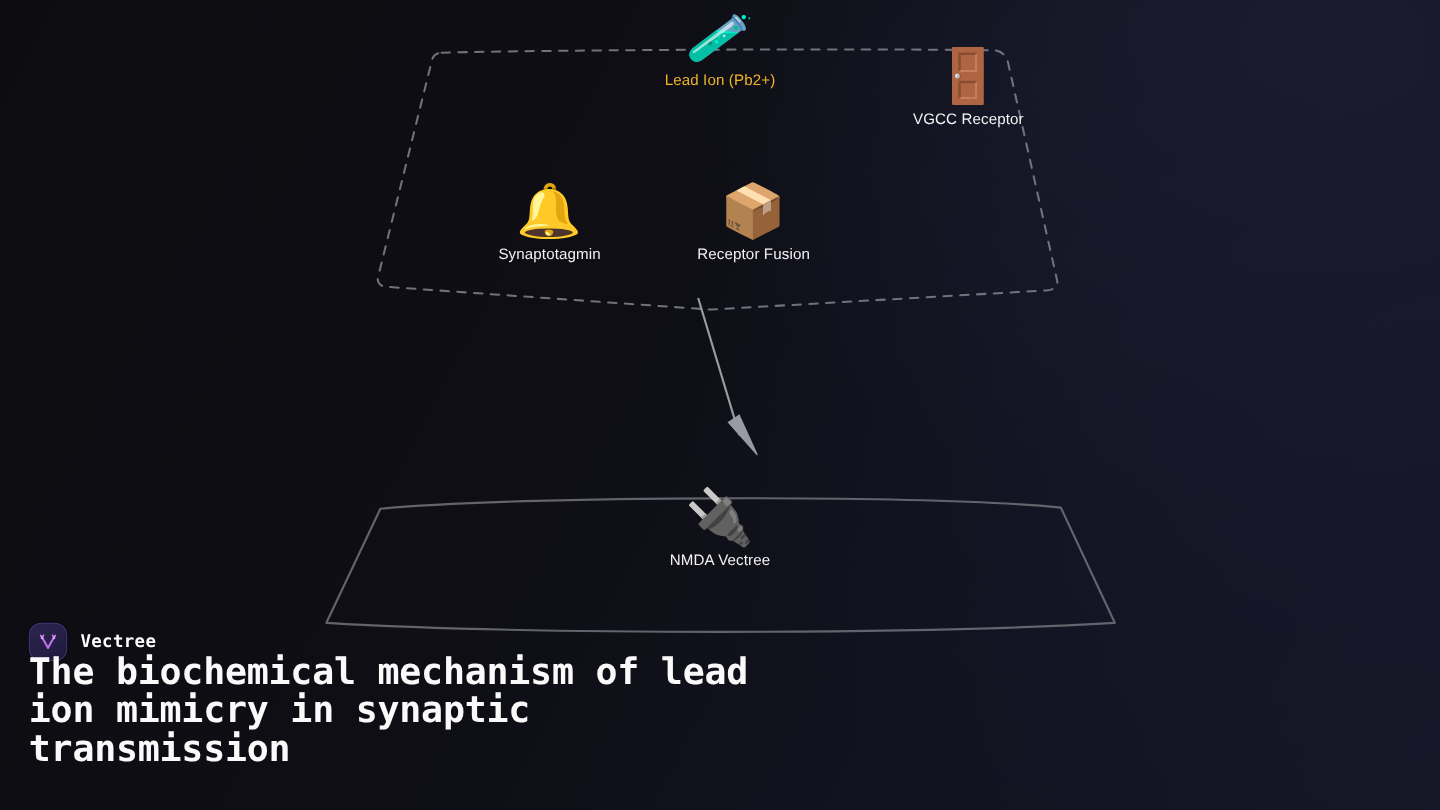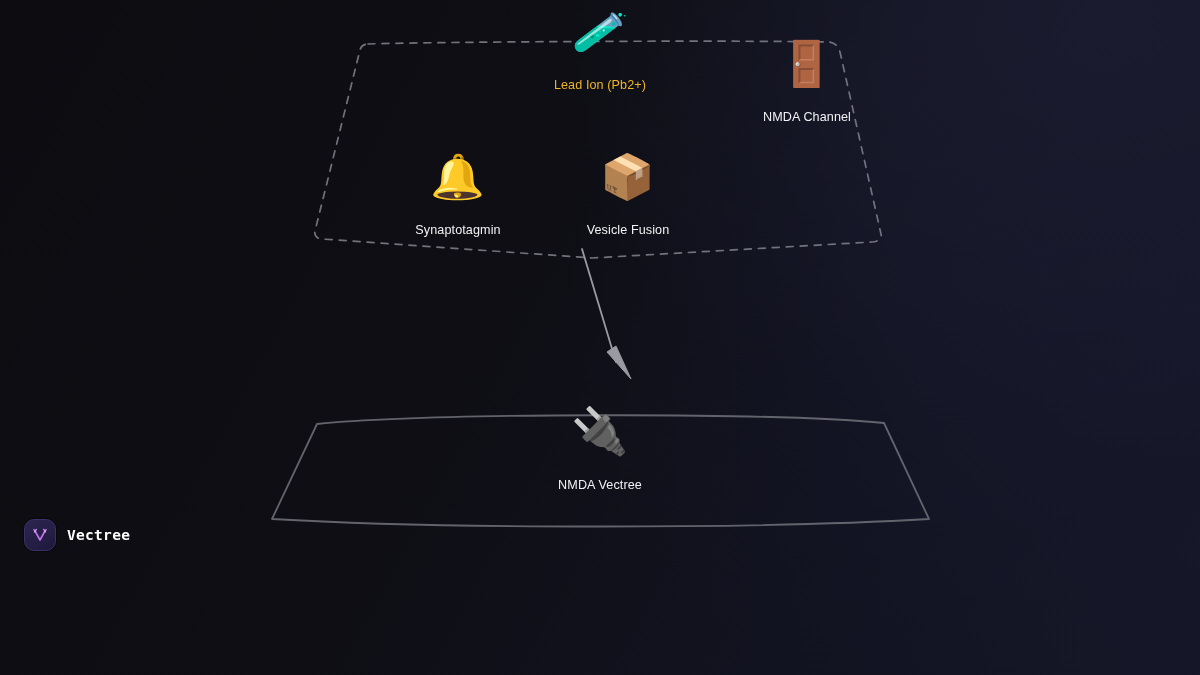--- a/index.html
+++ b/index.html
@@ -34,21 +34,21 @@
     width:180px;
     margin-left:-90px;   
   }
   .node .glyph {
     font-family:"DejaVu Sans", sans-serif;
     line-height:1;
     text-align:center;
     user-select:none;
   }
   .node .caption {
-    margin-top:24px;
+    margin-top:6px;
     font-size:12.6px;
     line-height:1.25;
     color:#f2f2f4;
     white-space:nowrap;
     text-align:center;
     letter-spacing:.1px;
   }
   .node.accent .caption { color:#f0b42a; }
 
   
@@ -151,31 +151,31 @@
              Z" fill="none" stroke="#6d6d77" stroke-width="1.8" stroke-linejoin="round" opacity="0.9"></path>
   </svg>
 
   <div class="node accent" id="node-lead-ion">
     <div class="glyph">🧪</div>
     <div class="caption">Lead Ion (Pb2+)</div>
   </div>
 
   <div class="node" id="node-vgcc">
     <div class="glyph">🚪</div>
-    <div class="caption">NMDA Channel</div>
+    <div class="caption">VGCC Receptor</div>
   </div>
 
   <div class="node" id="node-synaptotagmin">
     <div class="glyph">🔔</div>
     <div class="caption">Synaptotagmin</div>
   </div>
 
   <div class="node" id="node-vesicle">
     <div class="glyph">📦</div>
-    <div class="caption">Vesicle Fusion</div>
+    <div class="caption">Receptor Fusion</div>
   </div>
 
   <div class="node" id="node-nmda">
     <div class="glyph">🔌</div>
     <div class="caption">NMDA Vectree</div>
   </div>
 
   <div id="footer">
 
     <div id="brand">
@@ -184,16 +184,19 @@
           <path d="M6 7 L12 18 L18 7" fill="none" stroke="#c472f0" stroke-width="2" stroke-linecap="round" stroke-linejoin="round"></path>
           <path d="M4.6 5.4 L6 7.6 M7.6 5.2 L6.3 7.4" stroke="#d78cf5" stroke-width="1.5" stroke-linecap="round"></path>
           <path d="M16.5 5.2 L17.8 7.4 M19.4 5.4 L18.1 7.6" stroke="#d78cf5" stroke-width="1.5" stroke-linecap="round"></path>
           <circle cx="6" cy="7.9" r="1.25" fill="#e0a6f8"></circle>
           <circle cx="18" cy="7.9" r="1.25" fill="#e0a6f8"></circle>
         </svg>
       </div>
       <div id="brand-name">Vectree</div>
     </div>
 
+    <h1 id="headline">The biochemical mechanism of lead
+ion mimicry in synaptic
+transmission</h1>
 
   </div>
 
 </div>
 
 </body></html>

